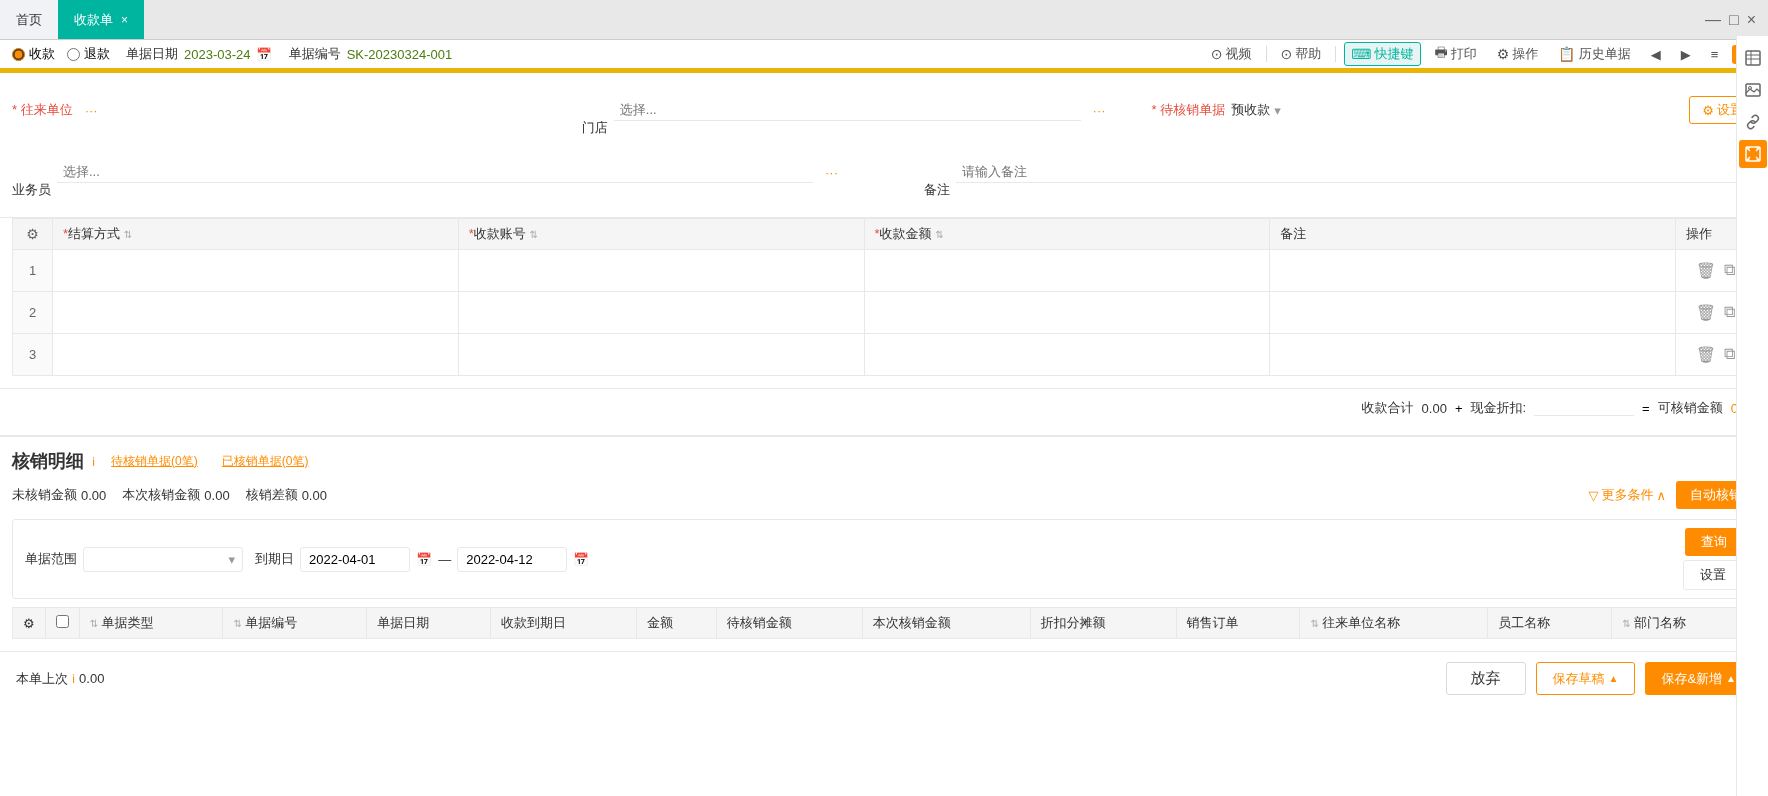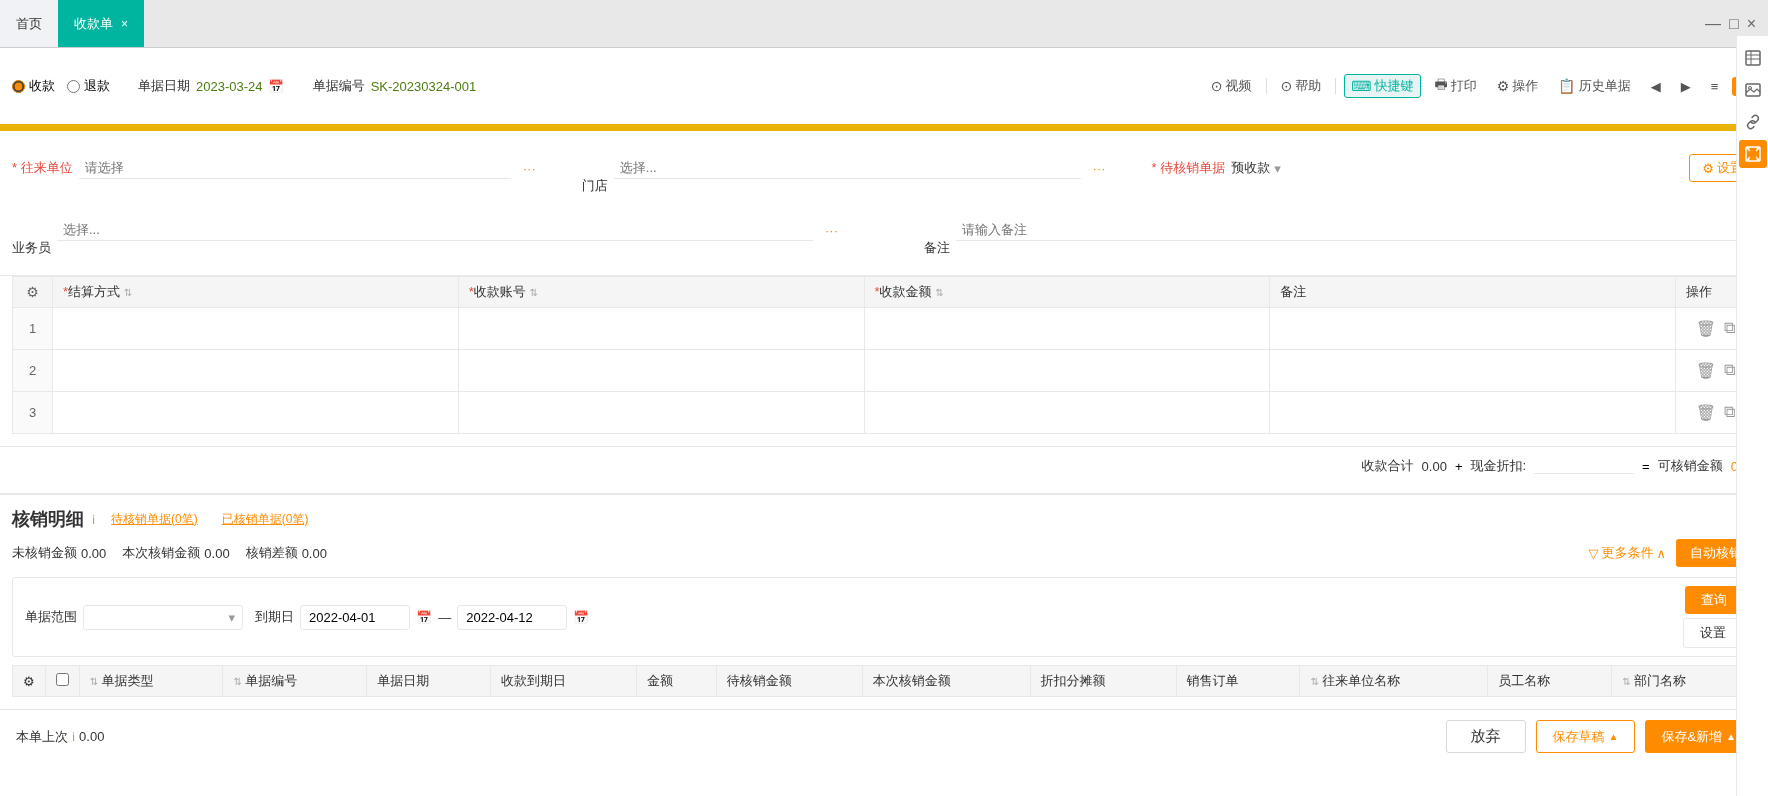--- a/index.html
+++ b/index.html
@@ -1,31 +1,31 @@
 <!DOCTYPE html>
 <html><head>
   <meta charset="utf-8">
   <style>
     * { box-sizing: border-box; margin: 0; padding: 0; font-family: 'Microsoft YaHei', Arial, sans-serif; font-size: 13px; }
     body { background: #f0f2f5; width: 1768px; height: 796px; overflow: hidden; }
 
     
-    .tab-bar { display: flex; align-items: center; background: #e8e8e8; height: 48px; border-bottom: 1px solid #ccc; }
+    .tab-bar { display: flex; align-items: center; background: #e8e8e8; height: 40px; border-bottom: 1px solid #ccc; }
     .tab-item { padding: 0 16px; height: 100%; display: flex; align-items: center; cursor: pointer; font-size: 13px; color: #333; }
     .tab-item.home { background: #f0f2f5; color: #333; }
     .tab-item.active { background: #00b5a0; color: #fff; }
     .tab-close { margin-left: 8px; cursor: pointer; font-size: 12px; }
     .tab-bar-actions { margin-left: auto; display: flex; align-items: center; gap: 8px; padding-right: 12px; }
     .tab-bar-actions span { cursor: pointer; font-size: 16px; color: #666; }
 
     
     .main-content { background: #fff; margin: 0; height: calc(796px - 36px); overflow-y: auto; }
 
     
-    .top-toolbar { display: flex; align-items: center; padding: 24px 12px; border-bottom: 7px solid #eab308; gap: 28px; background: #fff; }
+    .top-toolbar { display: flex; align-items: center; padding: 0 12px; border-bottom: 5px solid #eab308; gap: 16px; background: #fff; }
     .radio-group { display: flex; gap: 12px; align-items: center; }
     .radio-item { display: flex; align-items: center; gap: 4px; cursor: pointer; }
     .radio-item input[type=radio] { accent-color: #ff8c00; }
     .toolbar-field { display: flex; align-items: center; gap: 6px; }
     .toolbar-label { color: #333; white-space: nowrap; }
     .toolbar-value { color: #4d7c0f; font-weight: 500; }
     .toolbar-icon { color: #ff8c00; cursor: pointer; }
     .toolbar-right { margin-left: auto; display: flex; align-items: center; gap: 8px; }
     .toolbar-btn { display: flex; align-items: center; gap: 3px; color: #555; cursor: pointer; font-size: 12px; padding: 2px 6px; }
     .toolbar-btn .icon { font-size: 14px; }
@@ -189,21 +189,20 @@
       </div>
     </div>
   </div>
 
   <div class="form-section">
     <div class="form-row">
       <div class="form-field" style="flex:2;">
         <span class="form-field-label">
           <span style="color:#e74c3c;">* </span><span>往来单位</span>
         </span>
-        <input class="form-field-input" type="text" placeholder="请选择" style="">
         <span class="form-more">···</span>
       </div>
       <div class="form-divider"></div>
       <div class="form-field" style="flex:2;">
         <span class="form-field-label plain">门店</span>
         <input class="form-field-input" type="text" placeholder="选择..." style="">
         <span class="form-more">···</span>
       </div>
       <div class="form-divider"></div>
       <div class="form-field" style="flex:2;">

